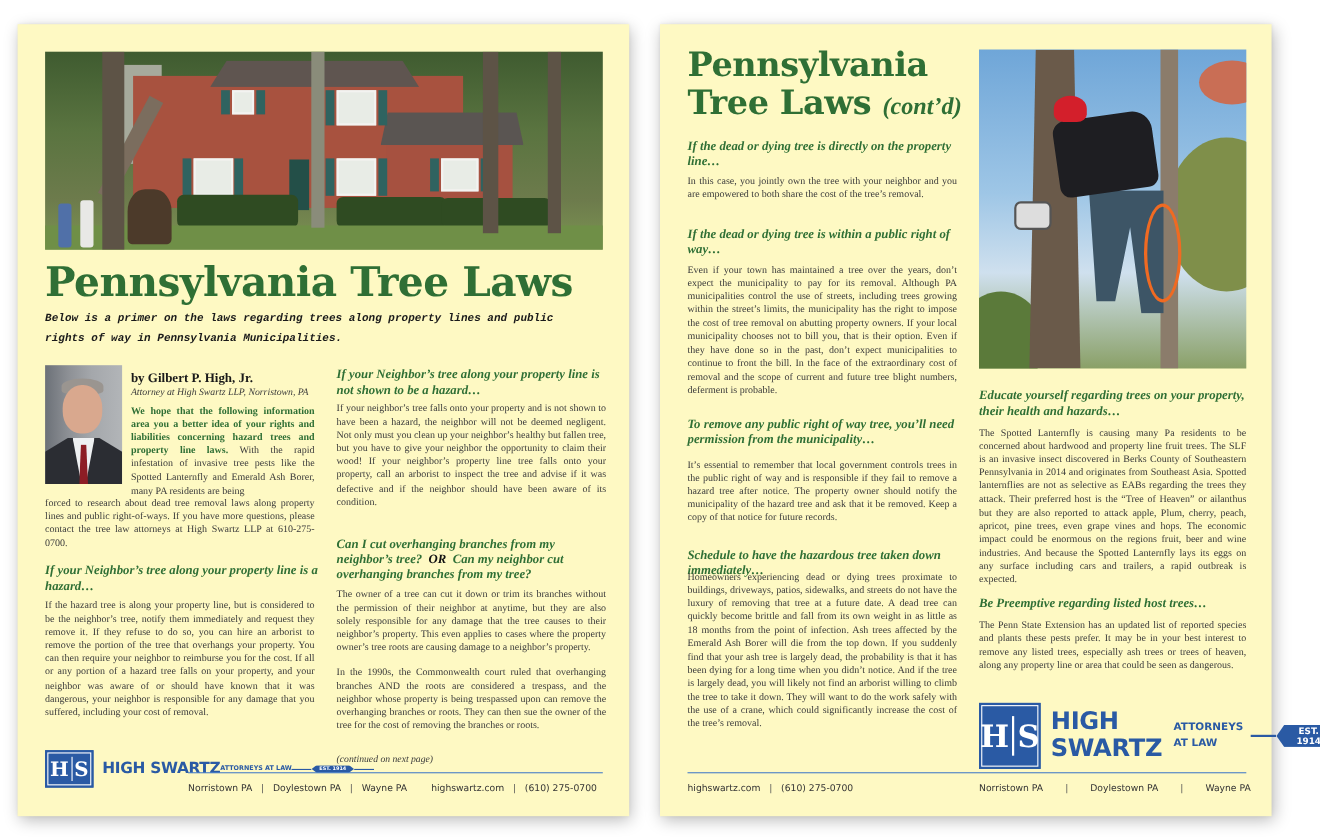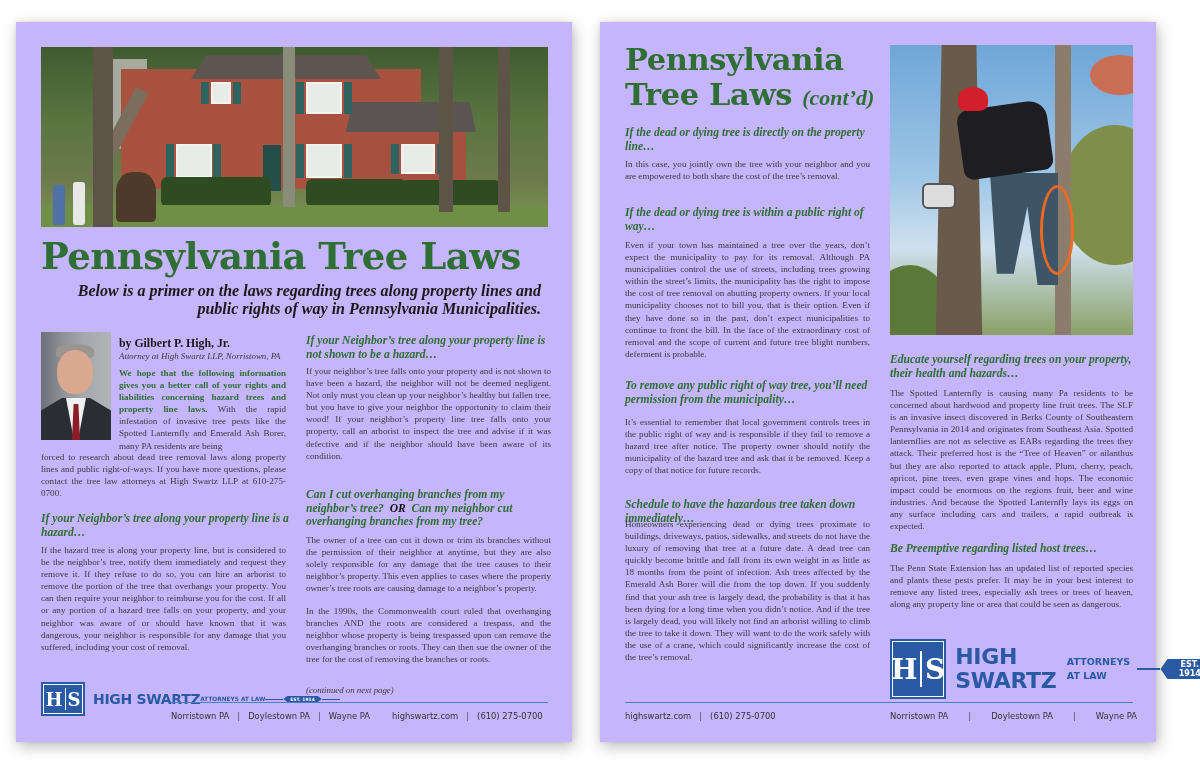--- a/index.html
+++ b/index.html
@@ -1,20 +1,20 @@
 <!DOCTYPE html>
 <html><head>
 <meta charset="utf-8">
 <style>
   * { box-sizing: border-box; margin: 0; padding: 0; }
   html, body { width: 1200px; height: 764px; overflow: hidden; background: #ffffff; }
   body { position: relative; font-family: "DejaVu Serif", serif; color: #333; }
 
   .page {
-    position: absolute; top: 22px; width: 556px; height: 720px; background: #c4b5fd;
+    position: absolute; top: 22px; width: 556px; height: 720px; background: #fef9c3;
     box-shadow: 2px 4px 14px rgba(0,0,0,0.28), 0 0 3px rgba(0,0,0,0.08);
   }
   #page-left { left: 16px; }
   #page-right { left: 600px; }
   .body-text {
     font-family: "Liberation Serif", serif; font-size: 9.1px; line-height: 12.1px;
     color: #3a3a3a; text-align: justify;
   }
   .sub-head {
     font-family: "Liberation Serif", serif; font-style: italic; font-weight: bold;
@@ -55,22 +55,22 @@
   .hero-photo .hedge { position: absolute; background: #2f4b22; border-radius: 6px; }
   .hero-photo .lawn { position: absolute; left: 0; bottom: 0; width: 100%; height: 22px; background: #6f8f47; }
   .hero-photo .door { position: absolute; left: 222px; top: 98px; width: 18px; height: 46px; background: #234f48; }
   .hero-photo .person { position: absolute; border-radius: 3px; }
 
   .main-title {
     position: absolute; left: 25px; top: 212px; font-family: "DejaVu Serif", serif;
     font-weight: bold; font-size: 37px; letter-spacing: -0.5px; color: #2f6f35; line-height: 44px;
   }
   .intro {
-    position: absolute; left: 25px; top: 260px; width: 500px; font-family: Liberation Serif, serif;
-    font-weight: bold; font-style: italic; font-size: 16px; line-height: 17.5px; color: #1a1a1a; text-align: right;
+    position: absolute; left: 25px; top: 260px; width: 500px; font-family: Liberation Mono, monospace;
+    font-weight: bold; font-style: italic; font-size: 10px; line-height: 17.5px; color: #1a1a1a;
   }
   .author-photo {
     position: absolute; left: 25px; top: 310px; width: 70px; height: 108px; overflow: hidden;
     background: linear-gradient(90deg, #6c7178 0%, #8d9095 30%, #a4a7ab 60%, #b2b5b8 100%);
   }
   .author-photo .face {
     position: absolute; left: 16px; top: 18px; width: 36px; height: 44px; border-radius: 48% 48% 45% 45%;
     background: #d9a88e;
   }
   .author-photo .hair {
@@ -258,21 +258,21 @@
   <div class="author-photo">
     <div class="hair"></div>
     <div class="face"></div>
     <div class="suit"></div>
     <div class="shirt"></div>
     <div class="tie"></div>
   </div>
   <div class="byline">by Gilbert P. High, Jr.</div>
   <div class="byline-title">Attorney at High Swartz LLP, Norristown, PA</div>
 
-  <p class="body-text col-a-intro"><span class="lead">We hope that the following information gives you a better call of your rights and liabilities concerning hazard trees and property line laws.</span><span> With the rapid infestation of invasive tree pests like the Spotted Lanternfly and Emerald Ash Borer, many PA residents are being</span></p>
+  <p class="body-text col-a-intro"><span class="lead">We hope that the following information area you a better idea of your rights and liabilities concerning hazard trees and property line laws.</span><span> With the rapid infestation of invasive tree pests like the Spotted Lanternfly and Emerald Ash Borer, many PA residents are being</span></p>
   <p class="body-text col-a-intro-2">forced to research about dead tree removal laws along property lines and public right-of-ways. If you have more questions, please contact the tree law attorneys at High Swartz LLP at 610-275-0700.</p>
 
   <h3 class="sub-head sub-a1">If your Neighbor’s tree along your property line is a hazard…</h3>
   <p class="body-text body-a1">If the hazard tree is along your property line, but is considered to be the neighbor’s tree, notify them immediately and request they remove it. If they refuse to do so, you can hire an arborist to remove the portion of the tree that overhangs your property. You can then require your neighbor to reimburse you for the cost. If all or any portion of a hazard tree falls on your property, and your neighbor was aware of or should have known that it was dangerous, your neighbor is responsible for any damage that you suffered, including your cost of removal.</p>
 
   <h3 class="sub-head sub-b1">If your Neighbor’s tree along your property line is not shown to be a hazard…</h3>
   <p class="body-text body-b1">If your neighbor’s tree falls onto your property and is not shown to have been a hazard, the neighbor will not be deemed negligent. Not only must you clean up your neighbor’s healthy but fallen tree, but you have to give your neighbor the opportunity to claim their wood! If your neighbor’s property line tree falls onto your property, call an arborist to inspect the tree and advise if it was defective and if the neighbor should have been aware of its condition.</p>
 
   <h3 class="sub-head sub-b2"><span>Can I cut overhanging branches from my neighbor’s tree?</span>&nbsp; <span class="or">OR</span>&nbsp; <span>Can my neighbor cut overhanging branches from my tree?</span></h3>
   <p class="body-text body-b2">The owner of a tree can cut it down or trim its branches without the permission of their neighbor at anytime, but they are also solely responsible for any damage that the tree causes to their neighbor’s property. This even applies to cases where the property owner’s tree roots are causing damage to a neighbor’s property.</p>

